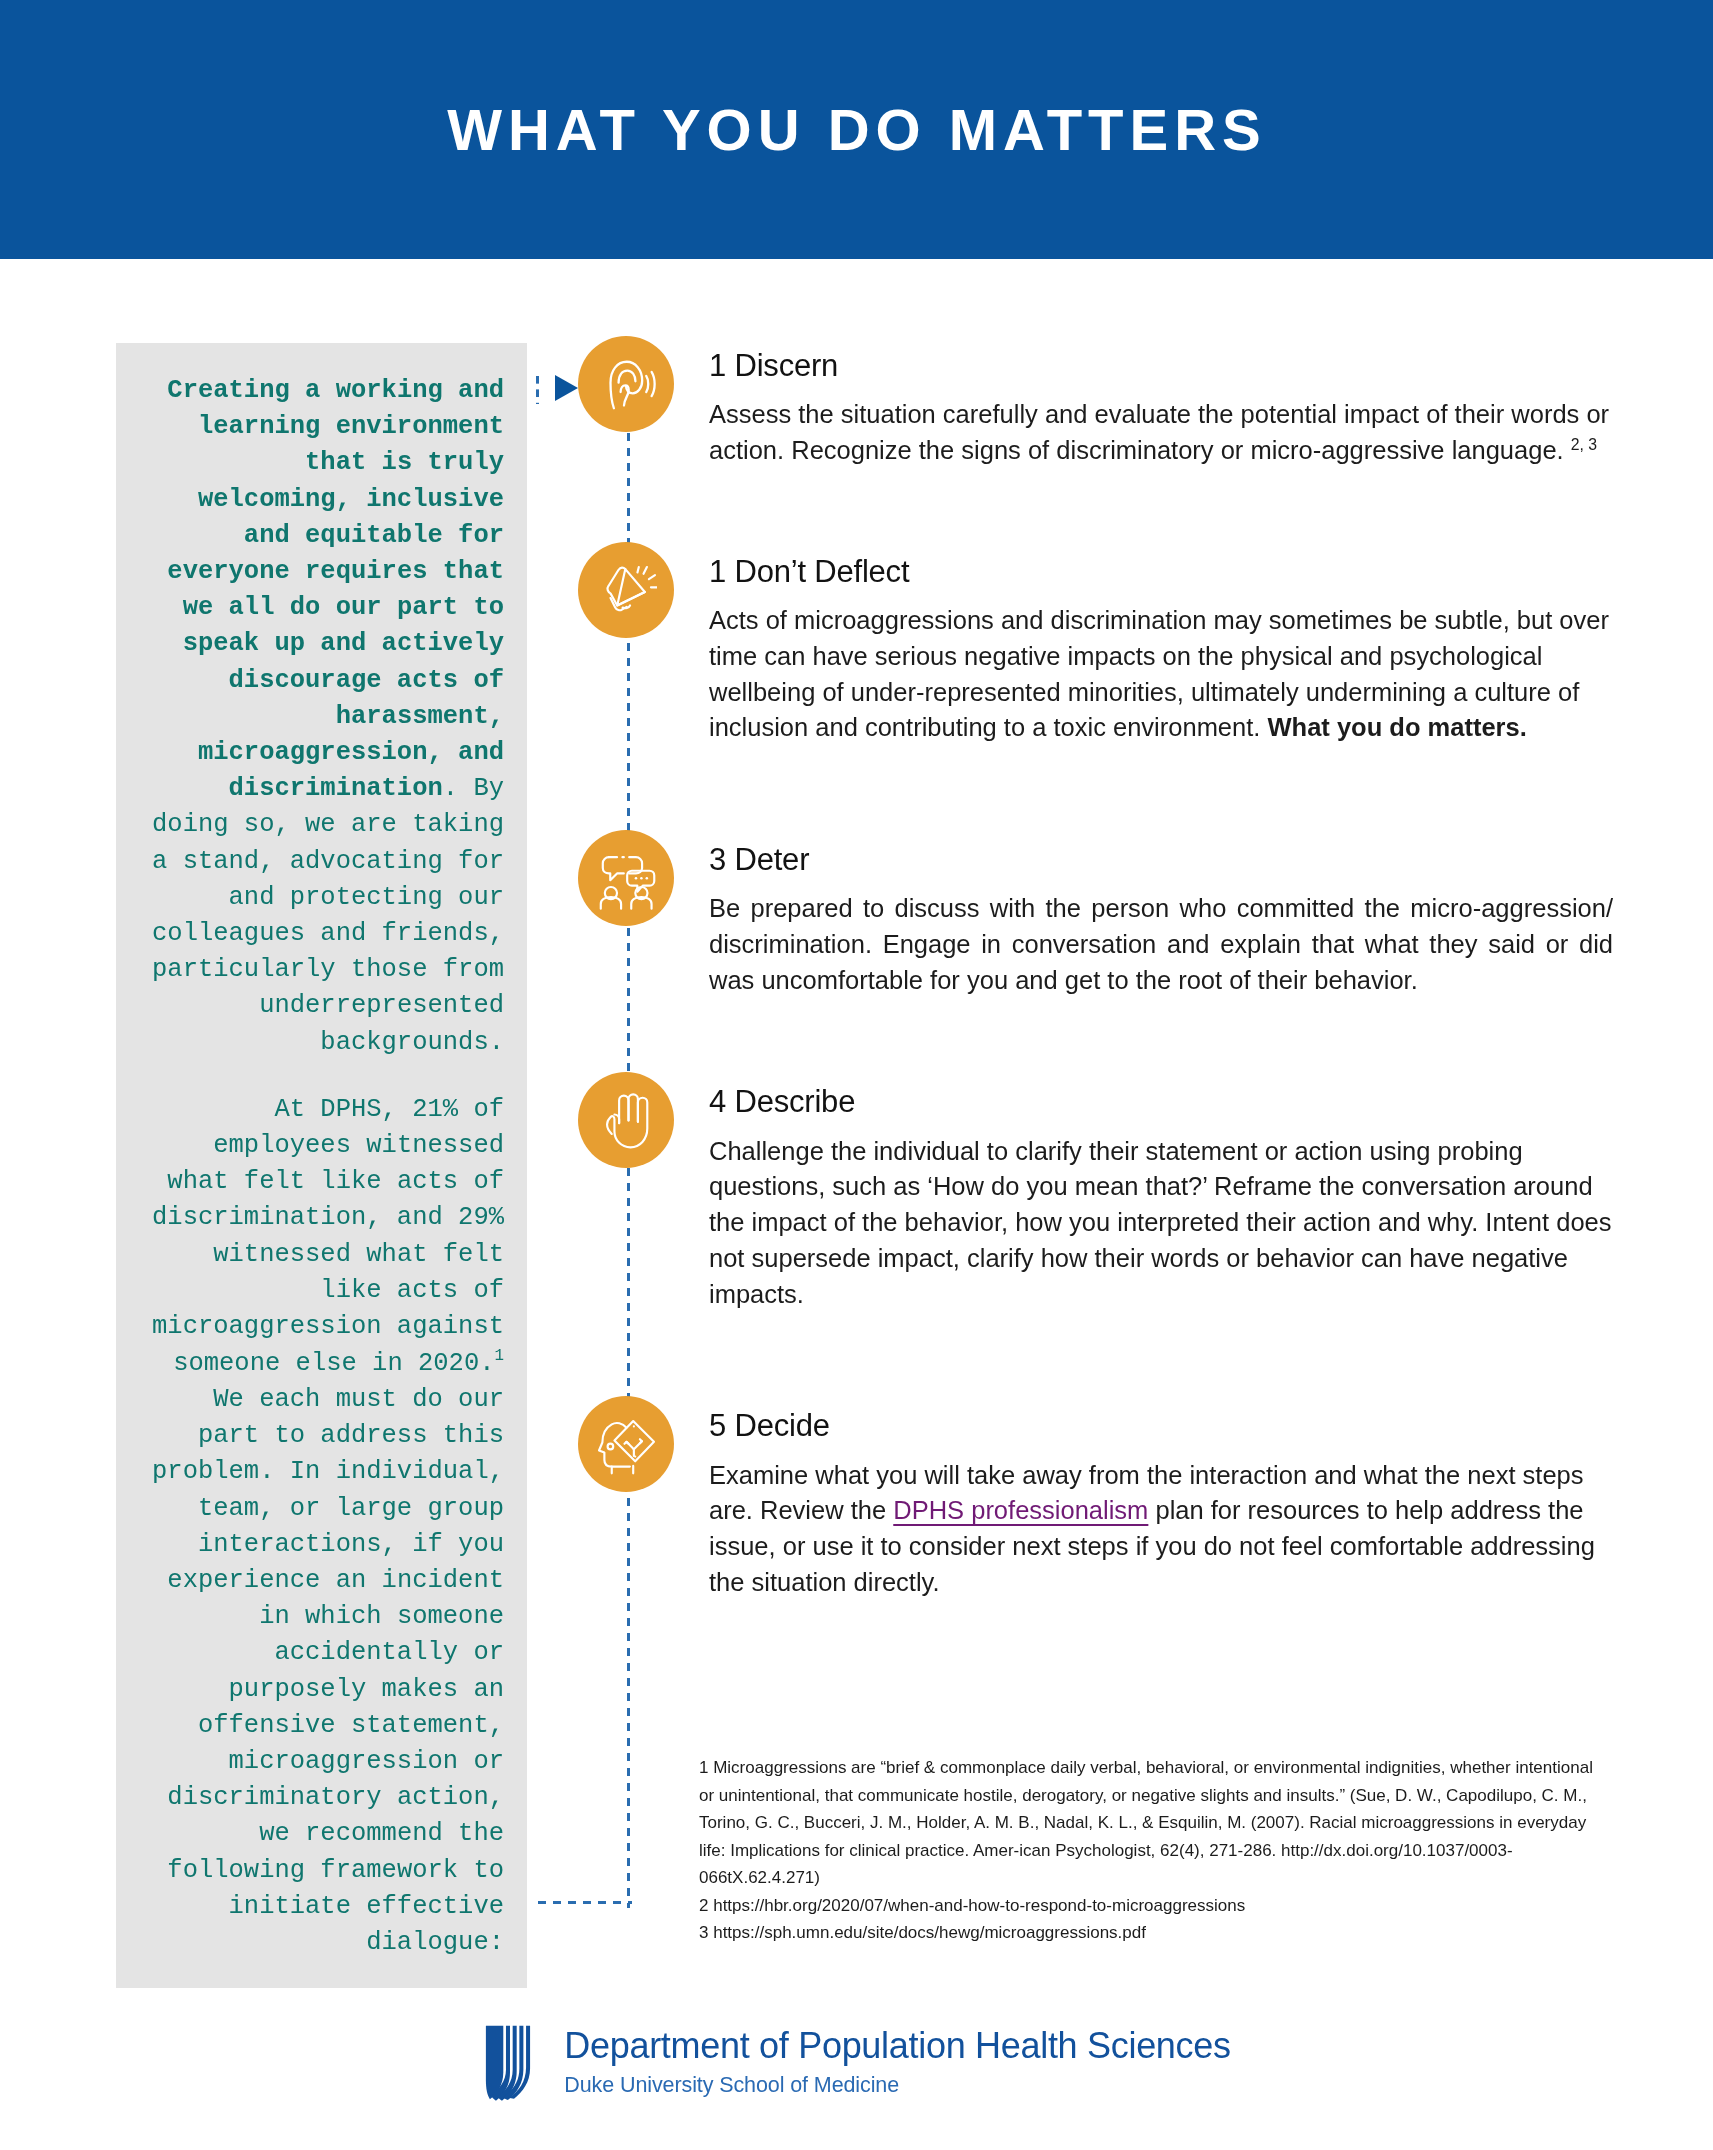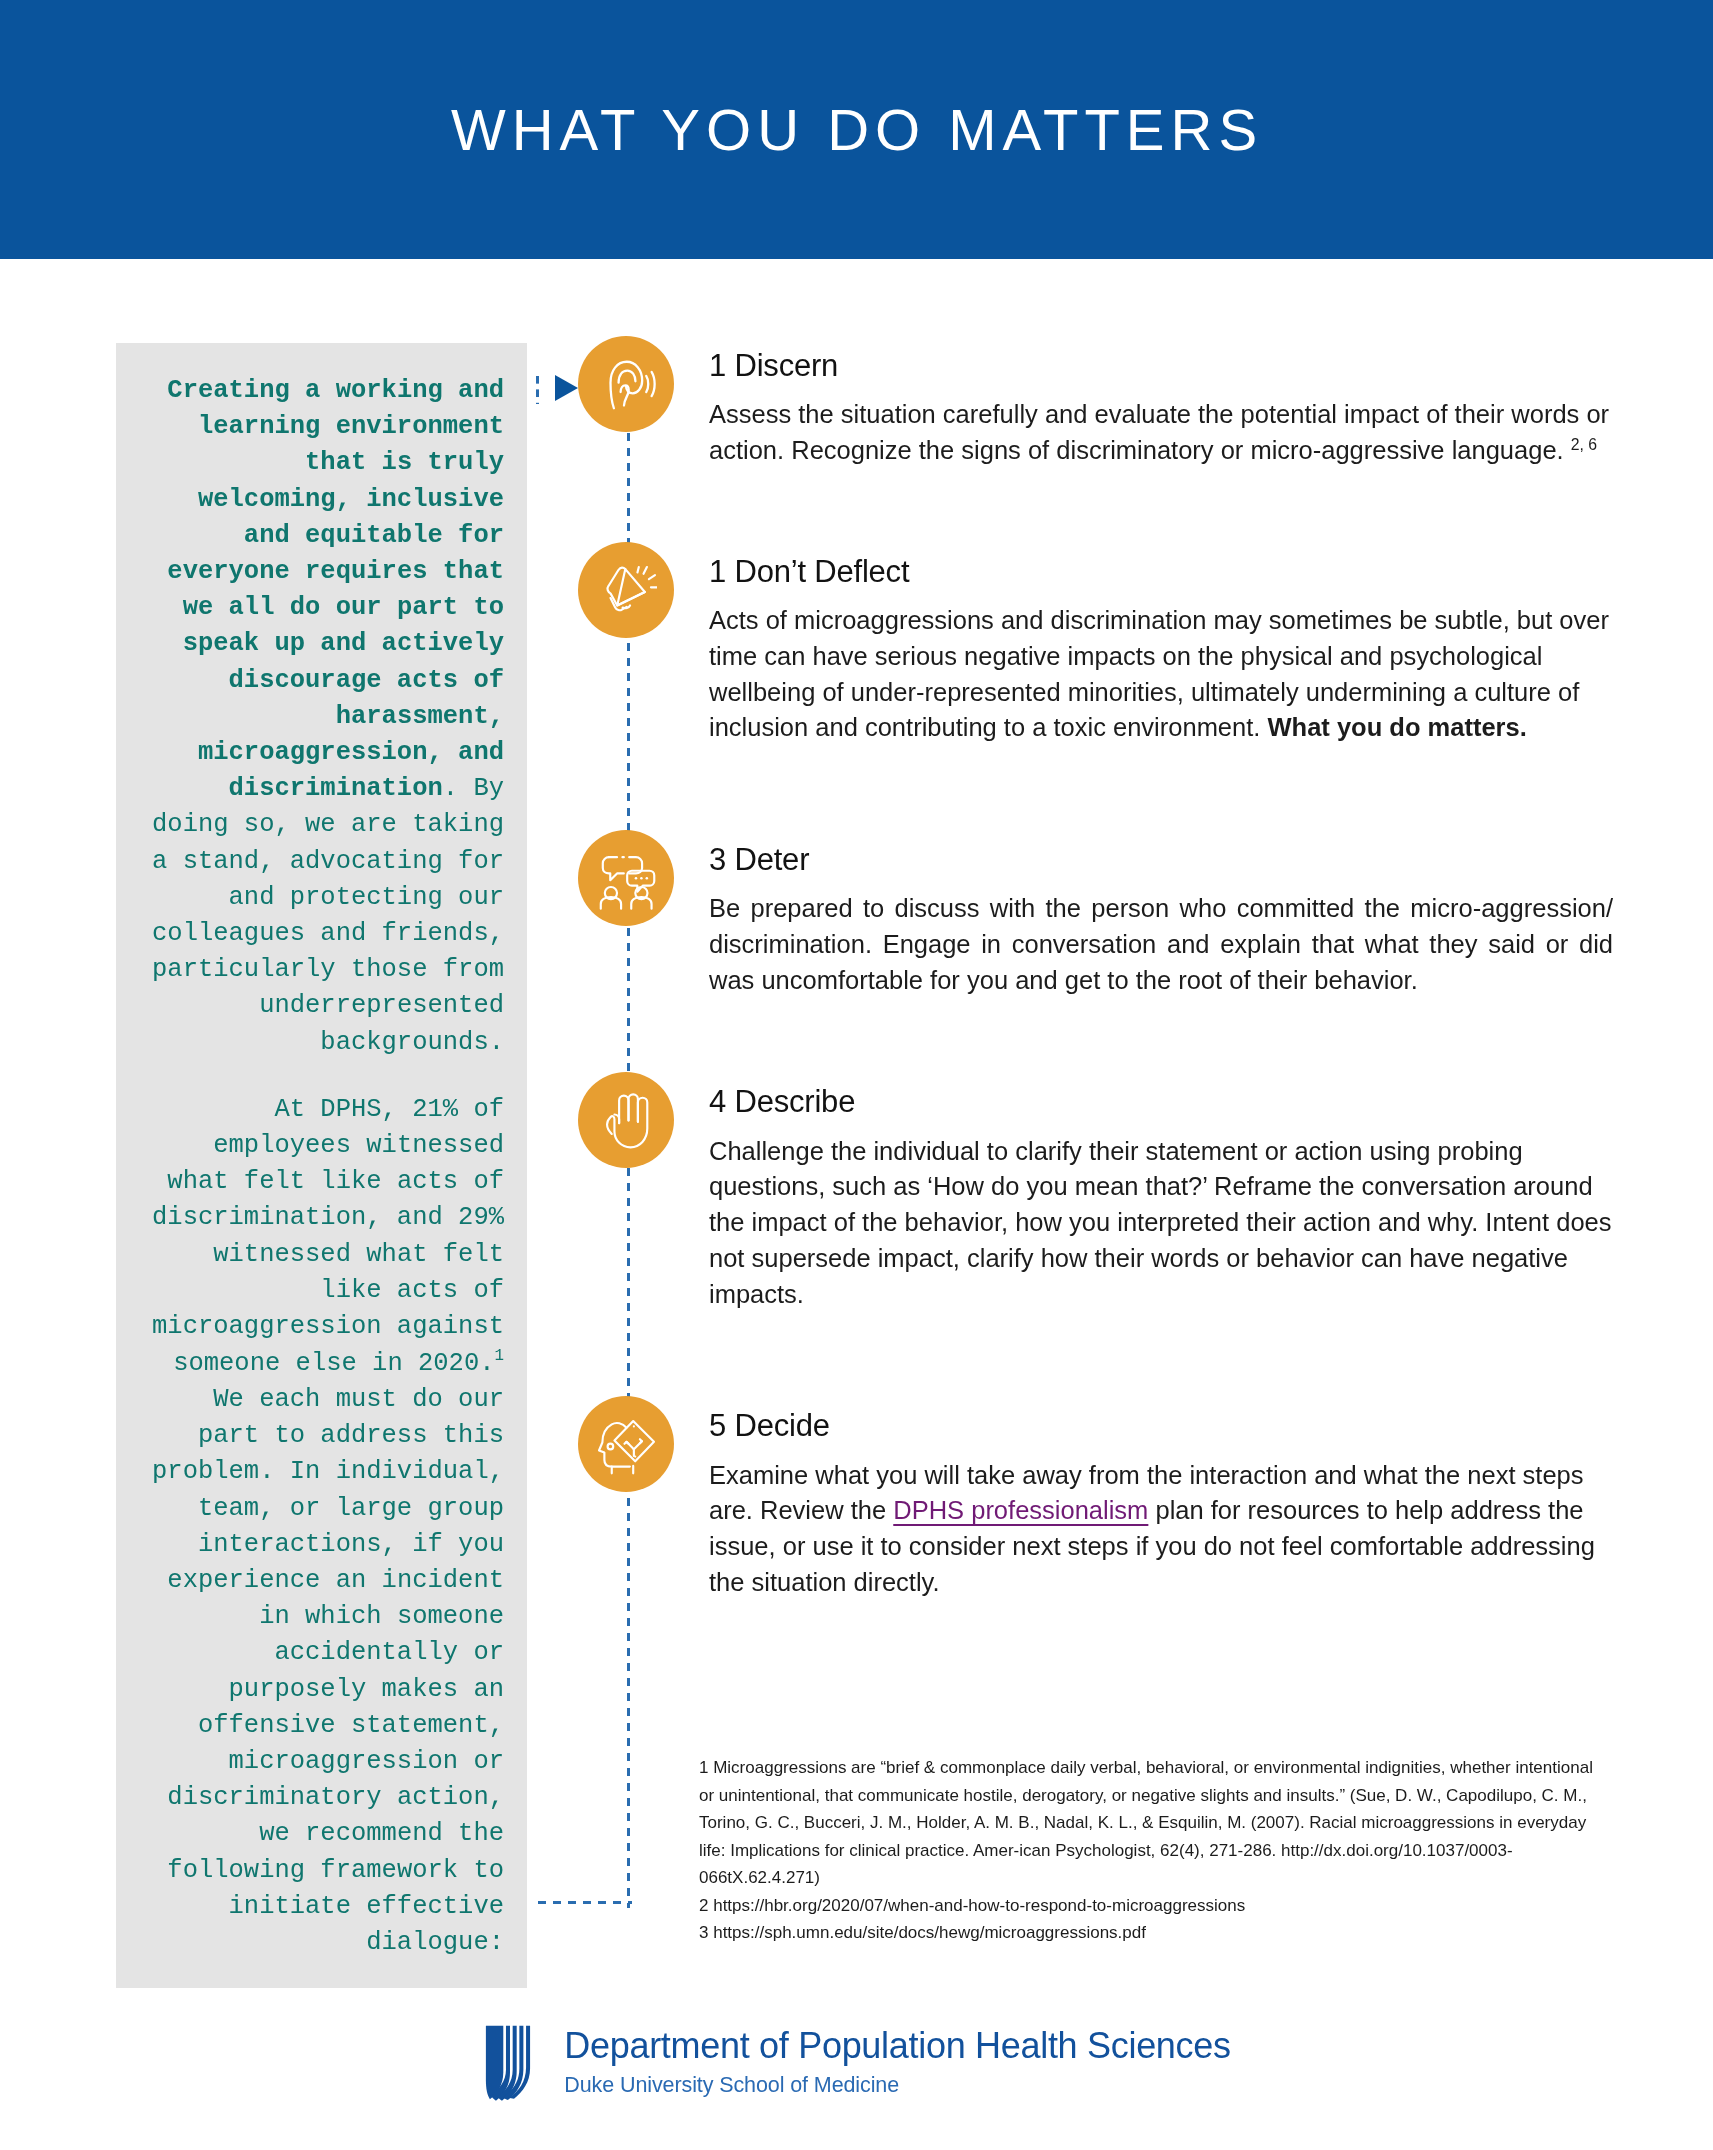--- a/index.html
+++ b/index.html
@@ -26,21 +26,21 @@
     width: 1714px;
     height: 259px;
     background: #0A549C;
     display: flex;
     align-items: center;
     justify-content: center;
   }
   .header-title {
     color: #ffffff;
     font-size: 58px;
-    font-weight: normal;
+    font-weight: bold;
     letter-spacing: 6px;
     font-family: "Liberation Sans", sans-serif;
     text-align: center;
     line-height: 1;
   }
 
   
   .sidebar {
     position: absolute;
     left: 116px;
@@ -227,21 +227,21 @@
         <svg width="62" height="62" viewBox="0 0 92 92" fill="none" stroke="#ffffff" stroke-width="3.4" stroke-linecap="round" stroke-linejoin="round">
           <path d="M28 82 C24 70 23 58 23 44 C23 26 33 13 47 13 C60 13 70 25 70 41 C70 52 63 60 56 60 C50 60 46 55 46 49"></path>
           <path d="M35 44 C35 33 40 26 48 26 C55 26 60 33 60 42"></path>
           <path d="M38 58 C38 52 41 48 45 48 C48 48 50 51 50 55 C50 64 43 68 43 78"></path>
           <path d="M76 34 C80 40 80 52 76 58"></path>
           <path d="M84 28 C90 38 90 54 84 64"></path>
         </svg>
       </div>
       <div class="step-body">
         <div class="step-title">1 Discern</div>
-        <div class="step-text"><span>Assess the situation carefully and evaluate the potential impact of their words or action. Recognize the signs of discriminatory or micro-aggressive language. </span><span class="sup">2, 6</span></div>
+        <div class="step-text"><span>Assess the situation carefully and evaluate the potential impact of their words or action. Recognize the signs of discriminatory or micro-aggressive language. </span><span class="sup">2, 3</span></div>
       </div>
     </div>
 
     <div class="step s2">
       <div class="step-icon">
         <svg width="62" height="62" viewBox="0 0 92 92" fill="none" stroke="#ffffff" stroke-width="3.2" stroke-linecap="round" stroke-linejoin="round">
           <path d="M45 15 L74 49 L33 69 Z"></path>
           <path d="M45 15 C42 12 38 12 35 16 L20 40 C17 44 19 49 23 51 L33 69 L74 49"></path>
           <path d="M23 58 L30 72 C32 76 37 77 40 75 L47 71"></path>
           <path d="M41 72 C45 74 50 73 52 69"></path>

